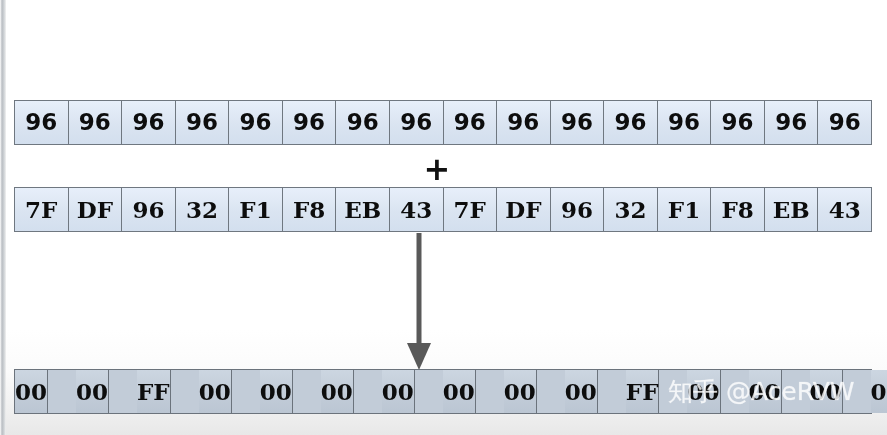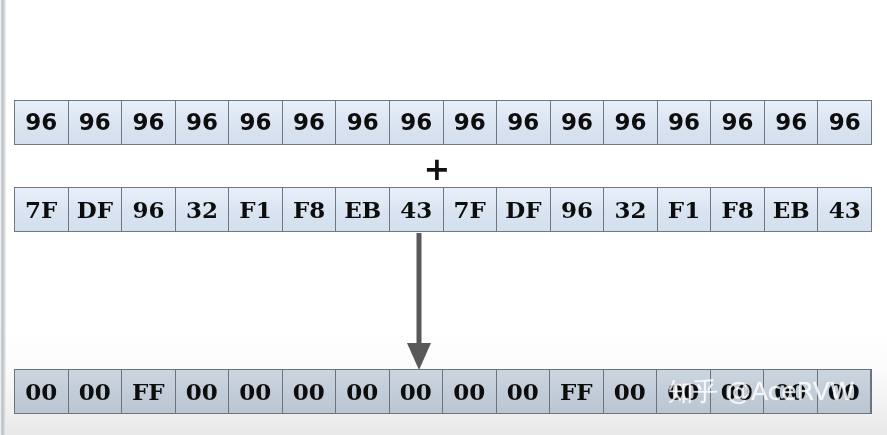--- a/index.html
+++ b/index.html
@@ -59,20 +59,21 @@
     box-sizing: border-box;
     border: 1px solid #6f7780;
     background: #dce6f2;
   }
   .reg-row.row-a { top: 100px; }
   .reg-row.row-b { top: 187px; text-align: center; }
   .reg-row.row-r {
     top: 369px;
     background: #c2ccd8;
     border: 1px solid #6b737c;
+    gap: 28px;
   }
 
   .cell {
     flex: 1 1 0;
     display: flex;
     align-items: center;
     justify-content: center;
     box-sizing: border-box;
     border-right: 1px solid #6f7780;
     font-size: 23px;

